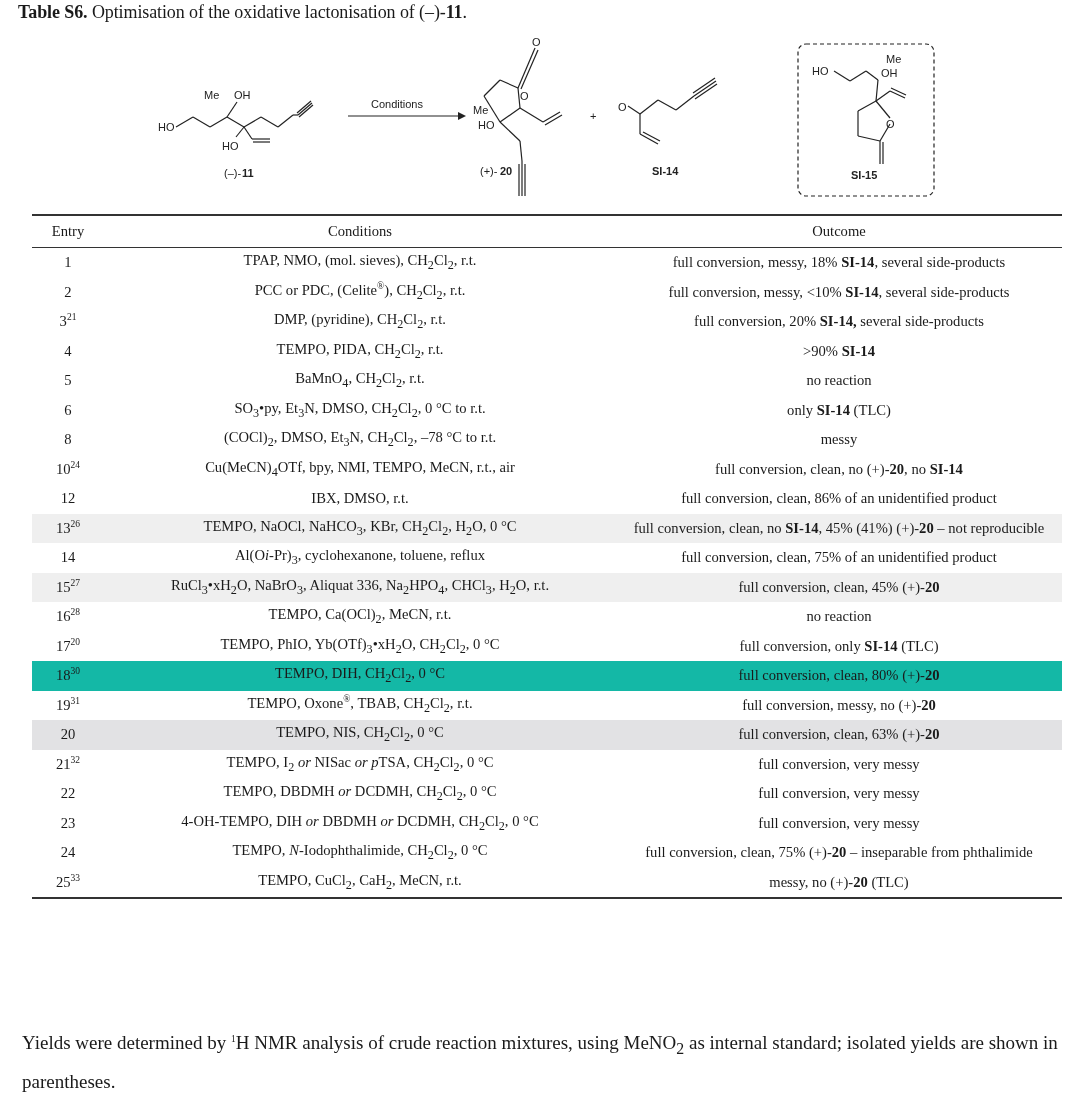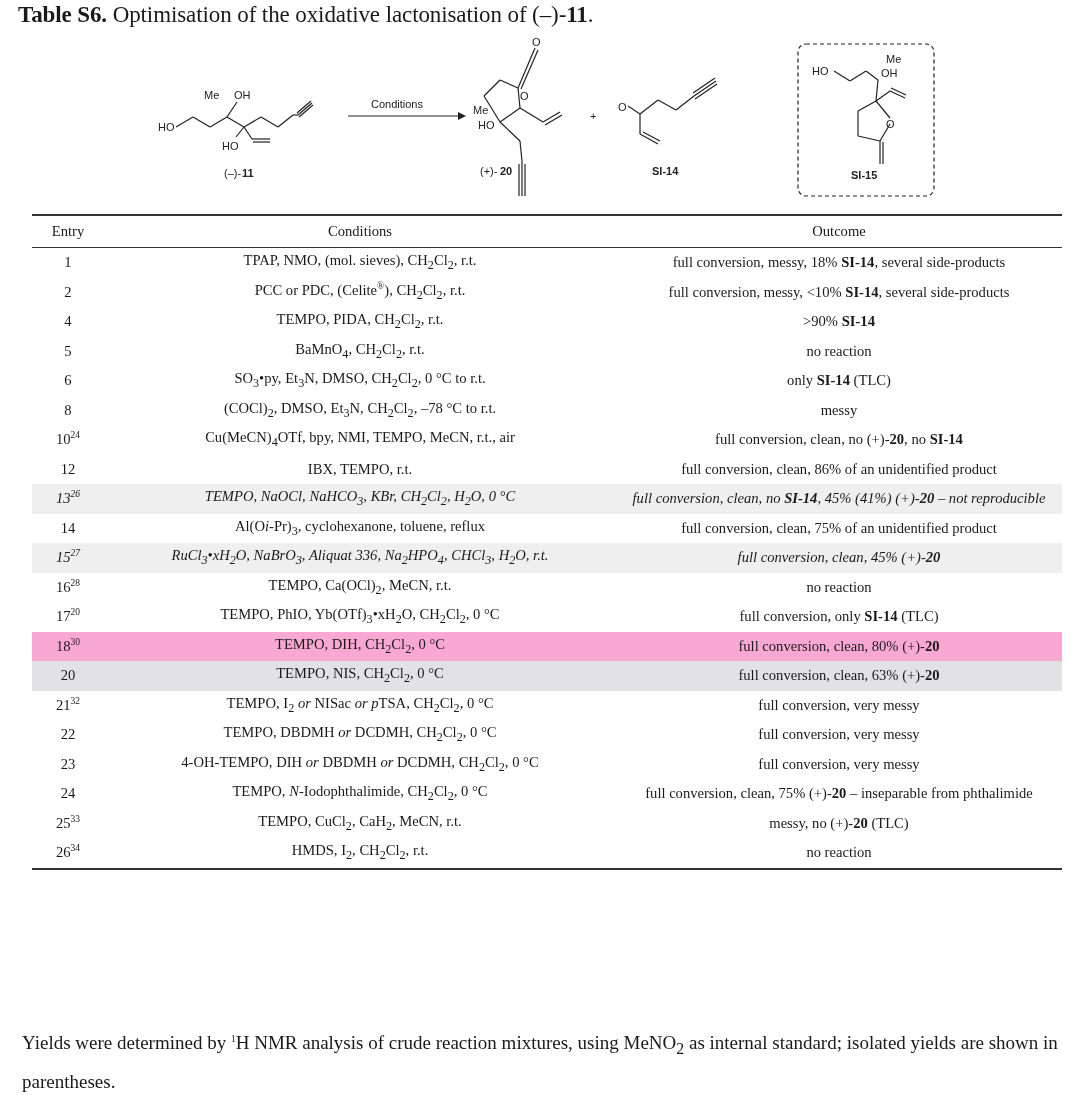--- a/index.html
+++ b/index.html
@@ -1,40 +1,40 @@
 <!DOCTYPE html>
 <html><head>
 <meta charset="utf-8">
 <style>
   html, body { margin: 0; padding: 0; background: #ffffff; }
   body {
     width: 1080px; height: 1095px; position: relative; overflow: hidden;
     font-family: "Liberation Serif", "DejaVu Serif", serif; color: #1a1a1a;
   }
   .caption {
-    position: absolute; left: 18px; top: 2px; font-size: 23px; letter-spacing: -0.1px;
+    position: absolute; left: 18px; top: 2px; font-size: 18px; letter-spacing: -0.1px;
   }
   .caption b { font-weight: bold; }
   .scheme { position: absolute; left: 0; top: 36px; width: 1080px; height: 175px; }
   .scheme svg { position: absolute; left: 0; top: 0; }
   .lbl { font-family: "Liberation Sans", "DejaVu Sans", sans-serif; font-size: 11px; fill: #222; }
   .lblb { font-family: "Liberation Sans", "DejaVu Sans", sans-serif; font-size: 11px; font-weight: bold; fill: #222; }
 
   table.opt {
     position: absolute; left: 32px; top: 214px; width: 1030px;
     border-collapse: collapse; font-size: 14.6px;
   }
   table.opt thead tr { border-top: 2px solid #333; border-bottom: 1.5px solid #333; }
   table.opt tbody tr:last-child { border-bottom: 2px solid #333; }
   table.opt th { font-weight: normal; height: 31px; padding: 0; text-align: center; }
   table.opt td { height: 29.5px; padding: 0; text-align: center; white-space: nowrap; }
   table.opt th.c-entry, table.opt td.c-entry { width: 72px; }
   table.opt th.c-cond, table.opt td.c-cond { width: 512px; }
-  tr.hl-gray { background: #efefef; font-style: italic; }
-  tr.hl-green { background: #f9a8d4; }
+  tr.hl-gray { background: #efefef; }
+  tr.hl-green { background: #14b8a6; }
   tr.hl-dgray { background: #e2e2e4; }
   sup { font-size: 9.5px; line-height: 0; }
   .footnote {
     position: absolute; left: 22px; top: 1026px; width: 1050px;
     font-size: 19px; line-height: 33px;
   }
 </style>
 </head>
 <body>
 
@@ -156,20 +156,25 @@
         <td class="c-entry">1</td>
         <td class="c-cond">TPAP, NMO, (mol. sieves), CH<sub>2</sub>Cl<sub>2</sub>, r.t.</td>
         <td>full conversion, messy, 18% <b>SI-14</b>, several side-products</td>
       </tr>
       <tr>
         <td class="c-entry">2</td>
         <td class="c-cond">PCC or PDC, (Celite<sup>®</sup>), CH<sub>2</sub>Cl<sub>2</sub>, r.t.</td>
         <td>full conversion, messy, &lt;10% <b>SI-14</b>, several side-products</td>
       </tr>
       <tr>
+        <td class="c-entry">3<sup>21</sup></td>
+        <td class="c-cond">DMP, (pyridine), CH<sub>2</sub>Cl<sub>2</sub>, r.t.</td>
+        <td>full conversion, 20% <b>SI-14,</b> several side-products</td>
+      </tr>
+      <tr>
         <td class="c-entry">4</td>
         <td class="c-cond">TEMPO, PIDA, CH<sub>2</sub>Cl<sub>2</sub>, r.t.</td>
         <td>&gt;90% <b>SI-14</b></td>
       </tr>
       <tr>
         <td class="c-entry">5</td>
         <td class="c-cond">BaMnO<sub>4</sub>, CH<sub>2</sub>Cl<sub>2</sub>, r.t.</td>
         <td>no reaction</td>
       </tr>
       <tr>
@@ -182,21 +187,21 @@
         <td class="c-cond">(COCl)<sub>2</sub>, DMSO, Et<sub>3</sub>N, CH<sub>2</sub>Cl<sub>2</sub>, –78 °C to r.t.</td>
         <td>messy</td>
       </tr>
       <tr>
         <td class="c-entry">10<sup>24</sup></td>
         <td class="c-cond">Cu(MeCN)<sub>4</sub>OTf, bpy, NMI, TEMPO, MeCN, r.t., air</td>
         <td>full conversion, clean, no (+)-<b>20</b>, no <b>SI-14</b></td>
       </tr>
       <tr>
         <td class="c-entry">12</td>
-        <td class="c-cond">IBX, TEMPO, r.t.</td>
+        <td class="c-cond">IBX, DMSO, r.t.</td>
         <td>full conversion, clean, 86% of an unidentified product</td>
       </tr>
       <tr class="hl-gray">
         <td class="c-entry">13<sup>26</sup></td>
         <td class="c-cond">TEMPO, NaOCl, NaHCO<sub>3</sub>, KBr, CH<sub>2</sub>Cl<sub>2</sub>, H<sub>2</sub>O, 0 °C</td>
         <td>full conversion, clean, no <b>SI-14</b>, 45% (41%) (+)-<b>20</b> – not reproducible</td>
       </tr>
       <tr>
         <td class="c-entry">14</td>
         <td class="c-cond">Al(O<i>i</i>-Pr)<sub>3</sub>, cyclohexanone, toluene, reflux</td>
@@ -215,20 +220,25 @@
       <tr>
         <td class="c-entry">17<sup>20</sup></td>
         <td class="c-cond">TEMPO, PhIO, Yb(OTf)<sub>3</sub>•xH<sub>2</sub>O, CH<sub>2</sub>Cl<sub>2</sub>, 0 °C</td>
         <td>full conversion, only <b>SI-14</b> (TLC)</td>
       </tr>
       <tr class="hl-green">
         <td class="c-entry">18<sup>30</sup></td>
         <td class="c-cond">TEMPO, DIH, CH<sub>2</sub>Cl<sub>2</sub>, 0 °C</td>
         <td>full conversion, clean, 80% (+)-<b>20</b></td>
       </tr>
+      <tr>
+        <td class="c-entry">19<sup>31</sup></td>
+        <td class="c-cond">TEMPO, Oxone<sup>®</sup>, TBAB, CH<sub>2</sub>Cl<sub>2</sub>, r.t.</td>
+        <td>full conversion, messy, no (+)-<b>20</b></td>
+      </tr>
       <tr class="hl-dgray">
         <td class="c-entry">20</td>
         <td class="c-cond">TEMPO, NIS, CH<sub>2</sub>Cl<sub>2</sub>, 0 °C</td>
         <td>full conversion, clean, 63% (+)-<b>20</b></td>
       </tr>
       <tr>
         <td class="c-entry">21<sup>32</sup></td>
         <td class="c-cond">TEMPO, I<sub>2</sub> <i>or</i> NISac <i>or</i> <i>p</i>TSA, CH<sub>2</sub>Cl<sub>2</sub>, 0 °C</td>
         <td>full conversion, very messy</td>
       </tr>
@@ -245,21 +255,16 @@
       <tr>
         <td class="c-entry">24</td>
         <td class="c-cond">TEMPO, <i>N</i>-Iodophthalimide, CH<sub>2</sub>Cl<sub>2</sub>, 0 °C</td>
         <td>full conversion, clean, 75% (+)-<b>20</b> – inseparable from phthalimide</td>
       </tr>
       <tr>
         <td class="c-entry">25<sup>33</sup></td>
         <td class="c-cond">TEMPO, CuCl<sub>2</sub>, CaH<sub>2</sub>, MeCN, r.t.</td>
         <td>messy, no (+)-<b>20</b> (TLC)</td>
       </tr>
-      <tr>
-        <td class="c-entry">26<sup>34</sup></td>
-        <td class="c-cond">HMDS, I<sub>2</sub>, CH<sub>2</sub>Cl<sub>2</sub>, r.t.</td>
-        <td>no reaction</td>
-      </tr>
     </tbody>
 </table>
 
 <div class="footnote" id="footnote">Yields were determined by <sup>1</sup>H NMR analysis of crude reaction mixtures, using MeNO<sub>2</sub> as internal standard; isolated yields are shown in parentheses.</div>
 
 </body></html>

